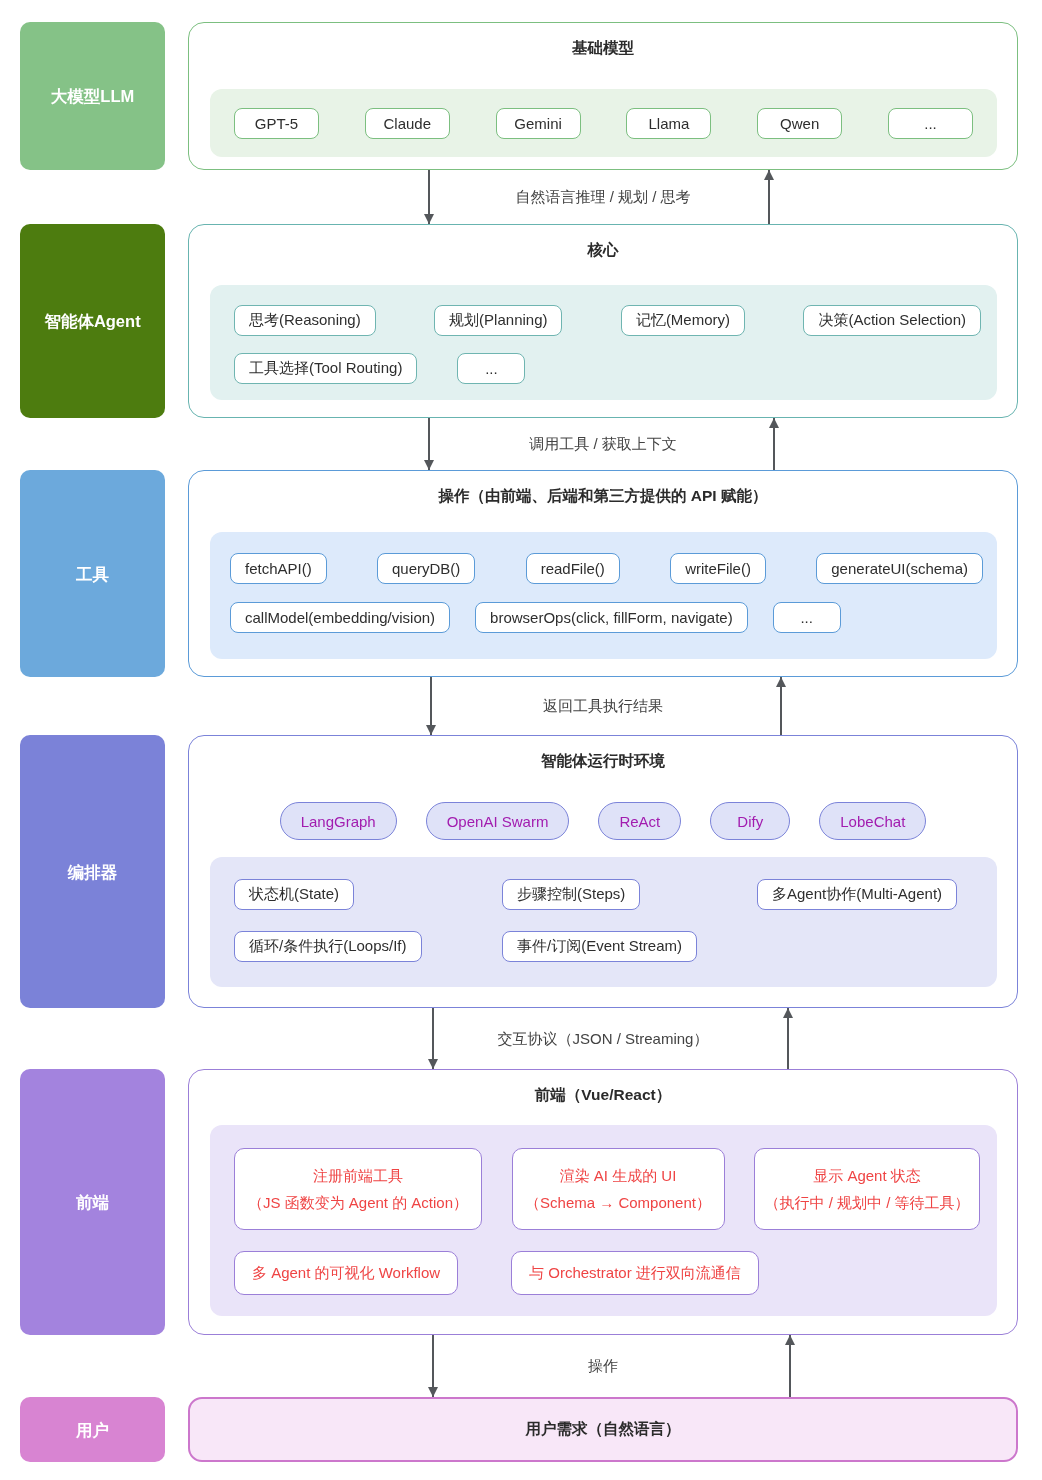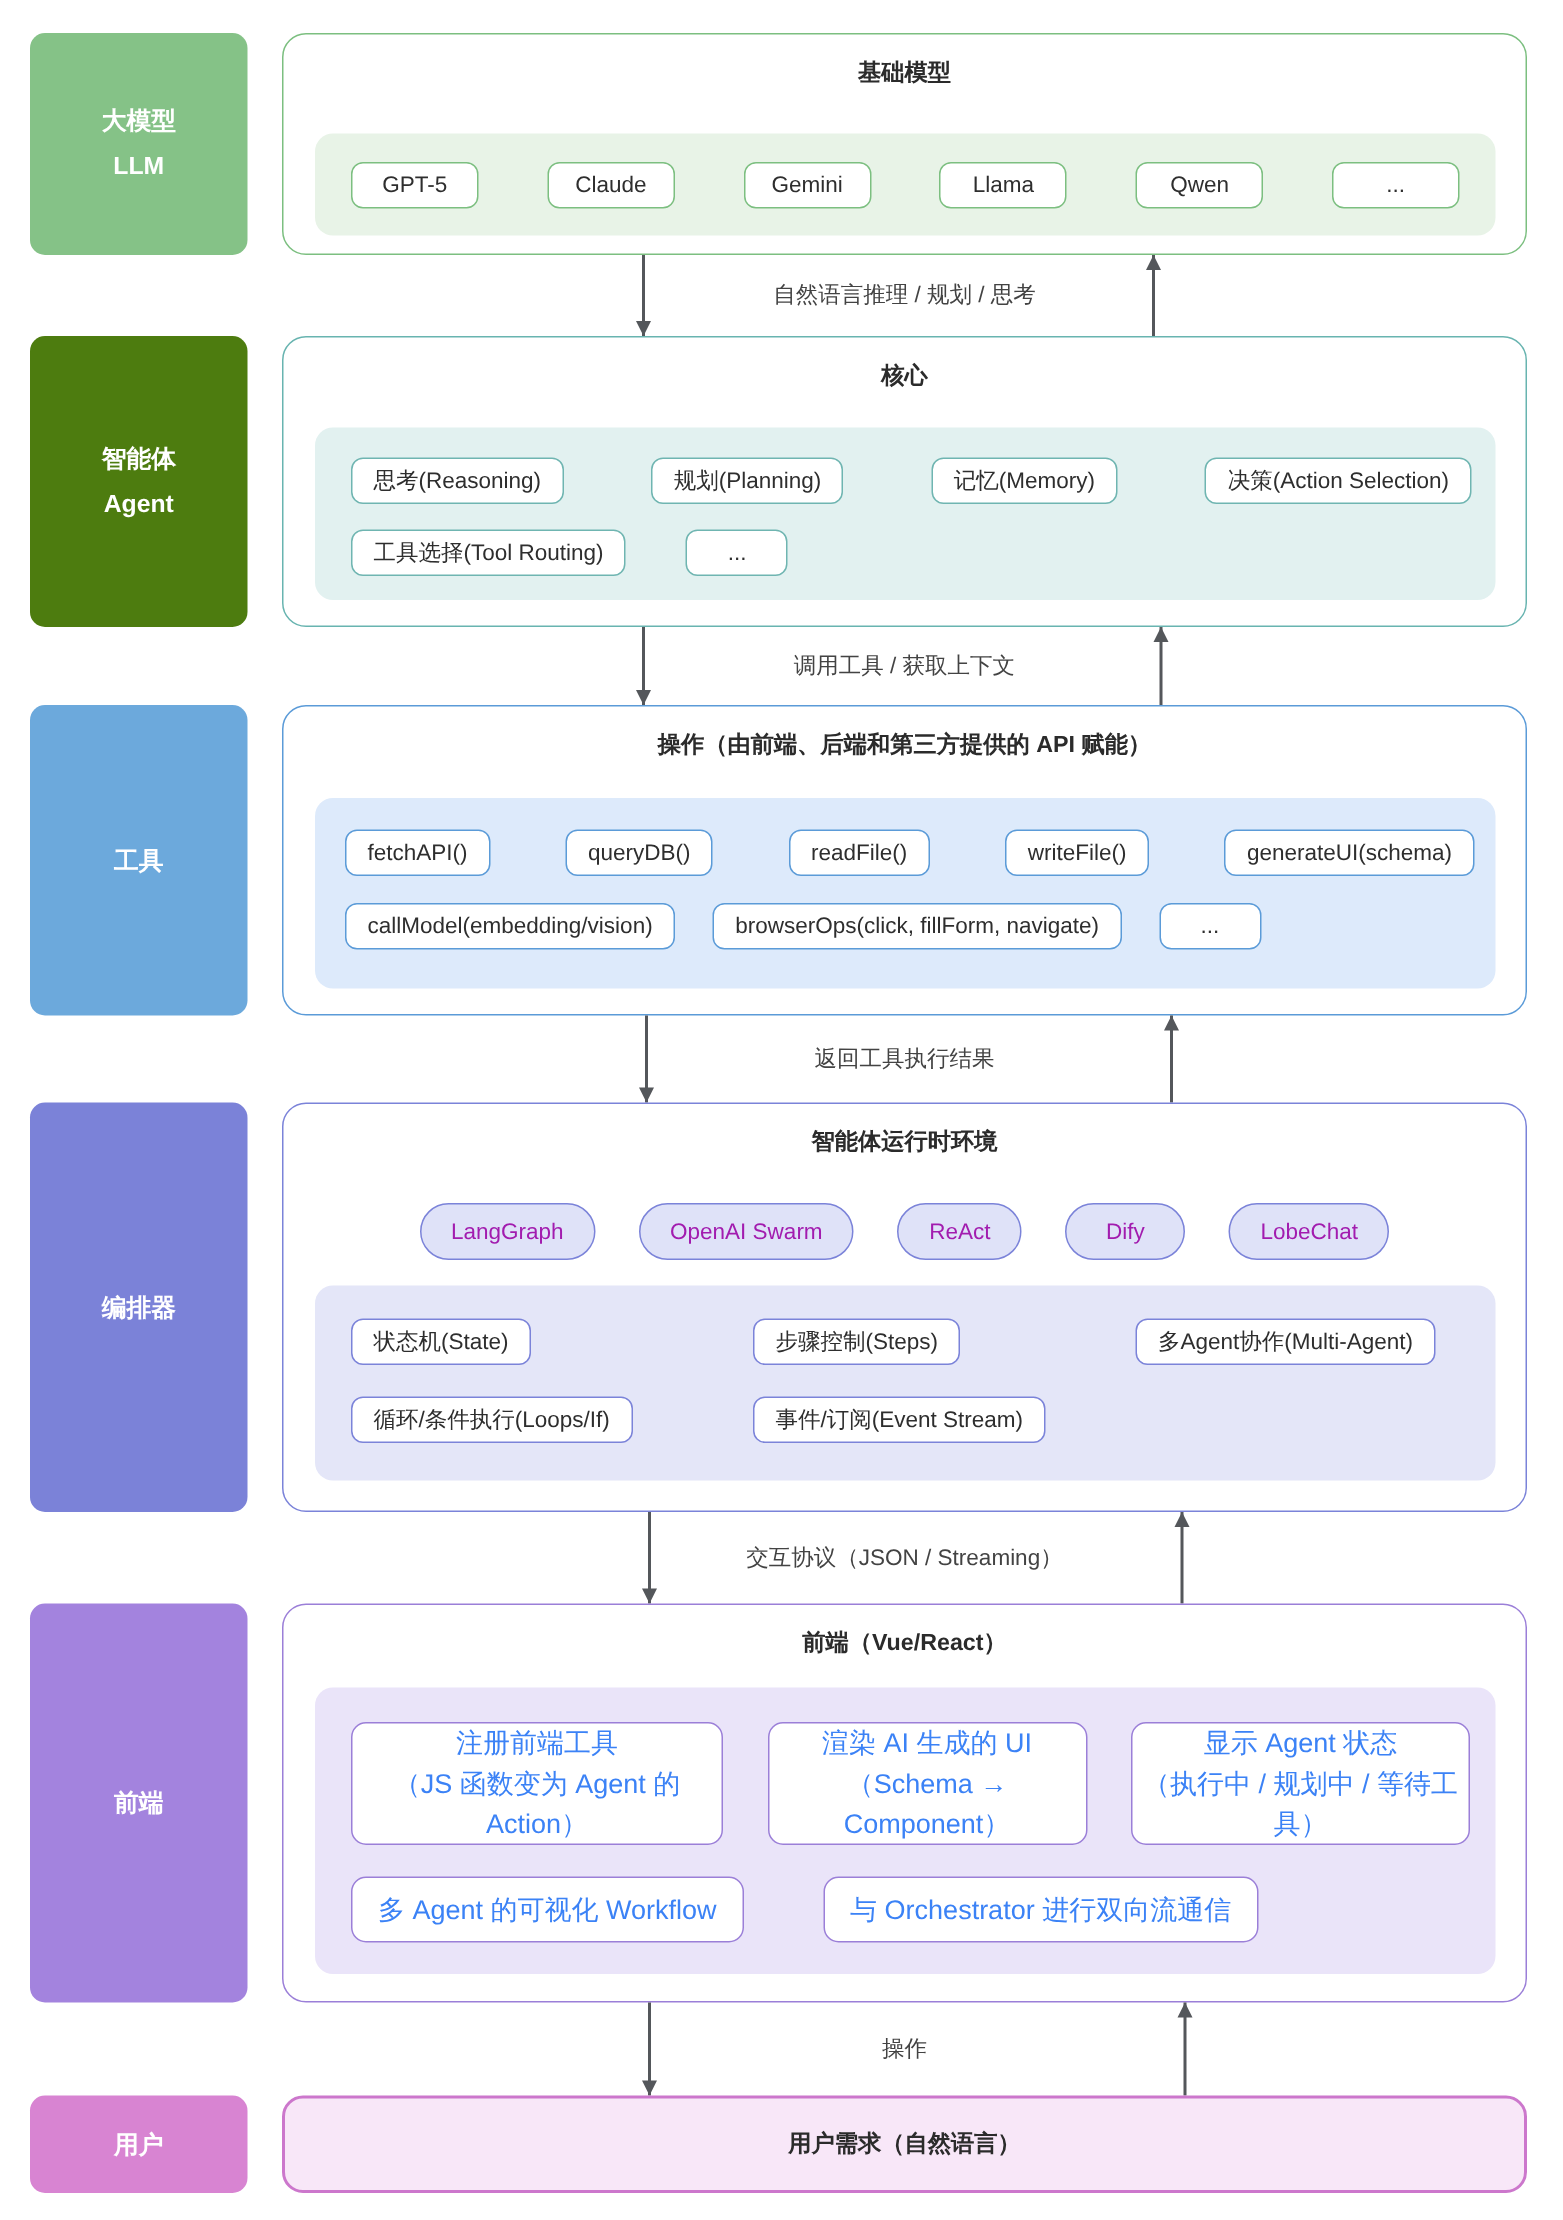--- a/index.html
+++ b/index.html
@@ -4,21 +4,21 @@
 <style>
   *{box-sizing:border-box;margin:0;padding:0}
   html,body{background:#ffffff}
   body{width:1042px}
   .canvas{position:relative;width:1042px;height:1480px;background:#ffffff;
           font-family:"Liberation Sans","DejaVu Sans",sans-serif;overflow:hidden}
   .layer,.connector{position:absolute}
   .layer{left:20px;width:998px}
 
   .side{position:absolute;left:0;top:0;bottom:0;width:145px;border-radius:10px;
-        display:flex;flex-direction:column;align-items:center;justify-content:center;
+        display:flex;align-items:center;justify-content:center;
         color:#ffffff;font-weight:700;font-size:16.5px;line-height:30px}
   .panel{position:absolute;left:168px;right:0;top:0;bottom:0;background:#ffffff;
          border:1.5px solid;border-radius:16px}
   .ptitle{position:absolute;top:15px;left:0;right:0;text-align:center;
           font-weight:700;font-size:15.5px;color:#2b2b2b}
   .tray{position:absolute;left:21px;width:787px;border-radius:12px}
   .chip{display:inline-flex;align-items:center;justify-content:center;height:31px;
         padding:0 14px;background:#ffffff;border:1.5px solid;border-radius:8px;
         font-size:15px;color:#2e2e2e;white-space:nowrap}
   .chiprow{display:flex;align-items:center}
@@ -63,21 +63,21 @@
   .l4 .chip{border-color:#7b83d9}
 
   
   .l5 .side{background:#a383de}
   .l5 .panel{border-color:#9b7fd8}
   .t5{top:55px;height:191px;background:#eae4f9;padding:23px 17px 0 24px}
   .cardrow{display:flex}
   .r1{justify-content:space-between}
   .r2{margin-top:21px;gap:53px}
   .card{background:#ffffff;border:1.5px solid #9b7fd8;border-radius:10px;
-        color:#3b82f6;font-size:18px}
+        color:#ef4444;font-size:15px}
   .card.two{height:82px;display:flex;flex-direction:column;align-items:center;
             justify-content:center;line-height:27px;text-align:center}
   .card.one{height:44px;display:inline-flex;align-items:center;padding:0 17px;
             white-space:nowrap}
 
   
   .l6 .side{background:#d884d2}
   .panel-user{position:absolute;left:168px;right:0;top:0;bottom:0;background:#f8e7f8;
               border:2px solid #cc77cc;border-radius:14px;display:flex;
               align-items:center;justify-content:center;font-weight:700;

